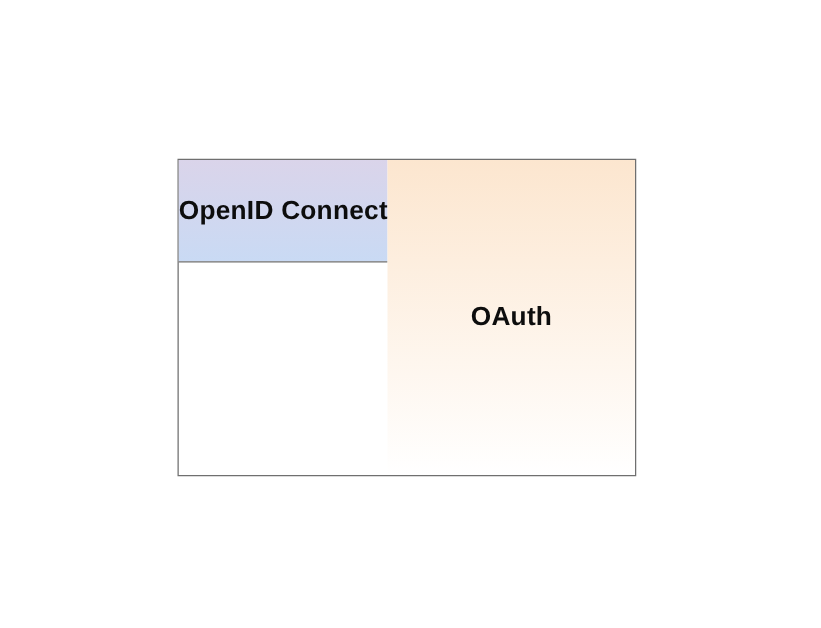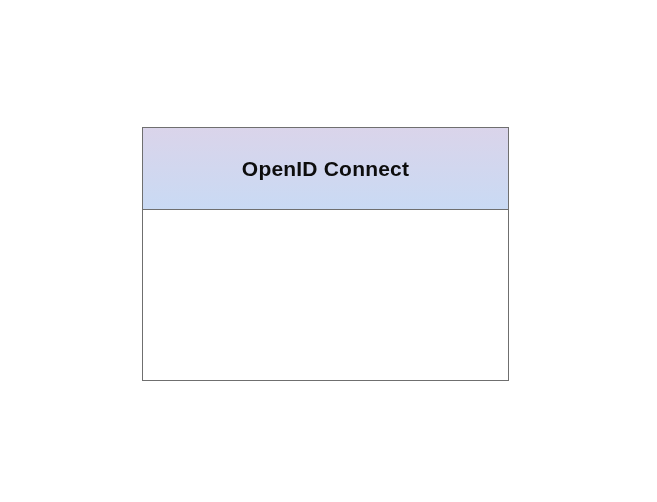--- a/index.html
+++ b/index.html
@@ -20,21 +20,21 @@
     background: #ffffff;
   }
   .stack {
     position: absolute;
     left: 142px;
     top: 127px;
     width: 365px;
     height: 252px;
     border: 1.5px solid #6f6f6f;
     display: flex;
-    flex-direction: column;
+    flex-direction: row;
     box-sizing: content-box;
   }
   .layer {
     display: flex;
     align-items: center;
     justify-content: center;
   }
   .layer-top {
     height: 81px;
     flex: 0 0 81px;
@@ -53,14 +53,17 @@
   }
 </style>
 </head>
 <body>
 
 <div class="canvas" style="background: rgb(255, 255, 255);">
   <div class="stack" style="border-color: rgb(111, 111, 111); color: rgb(13, 13, 13);">
     <div class="layer layer-top" style="background: linear-gradient(rgb(218, 212, 234), rgb(201, 218, 244)); border-bottom-color: rgb(111, 111, 111);">
       <span class="layer-label">OpenID Connect</span>
     </div>
+    <div class="layer layer-bottom" style="background: linear-gradient(rgb(252, 230, 207), rgb(255, 255, 255));">
+      <span class="layer-label">OAuth</span>
+    </div>
   </div>
 </div>
 
 </body></html>

